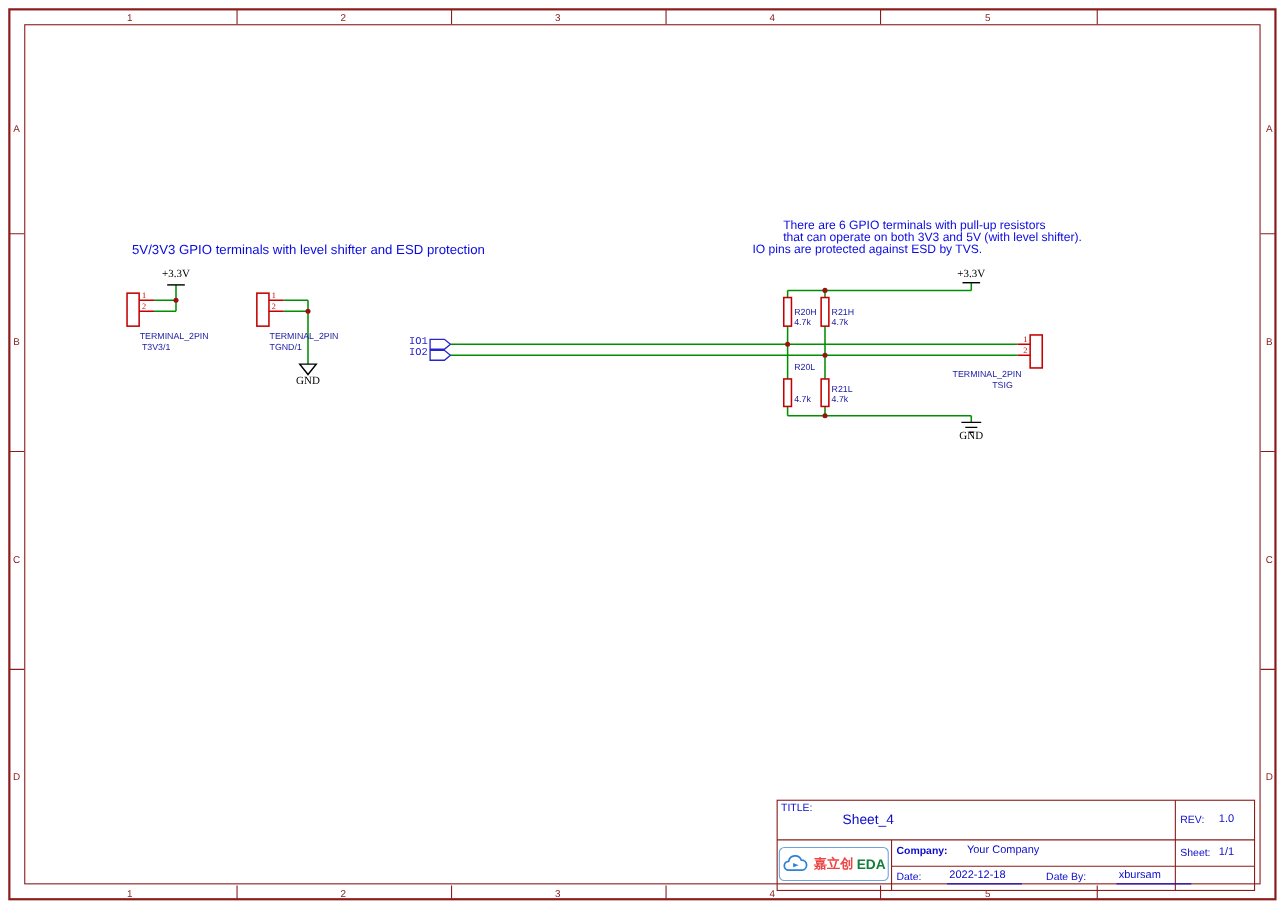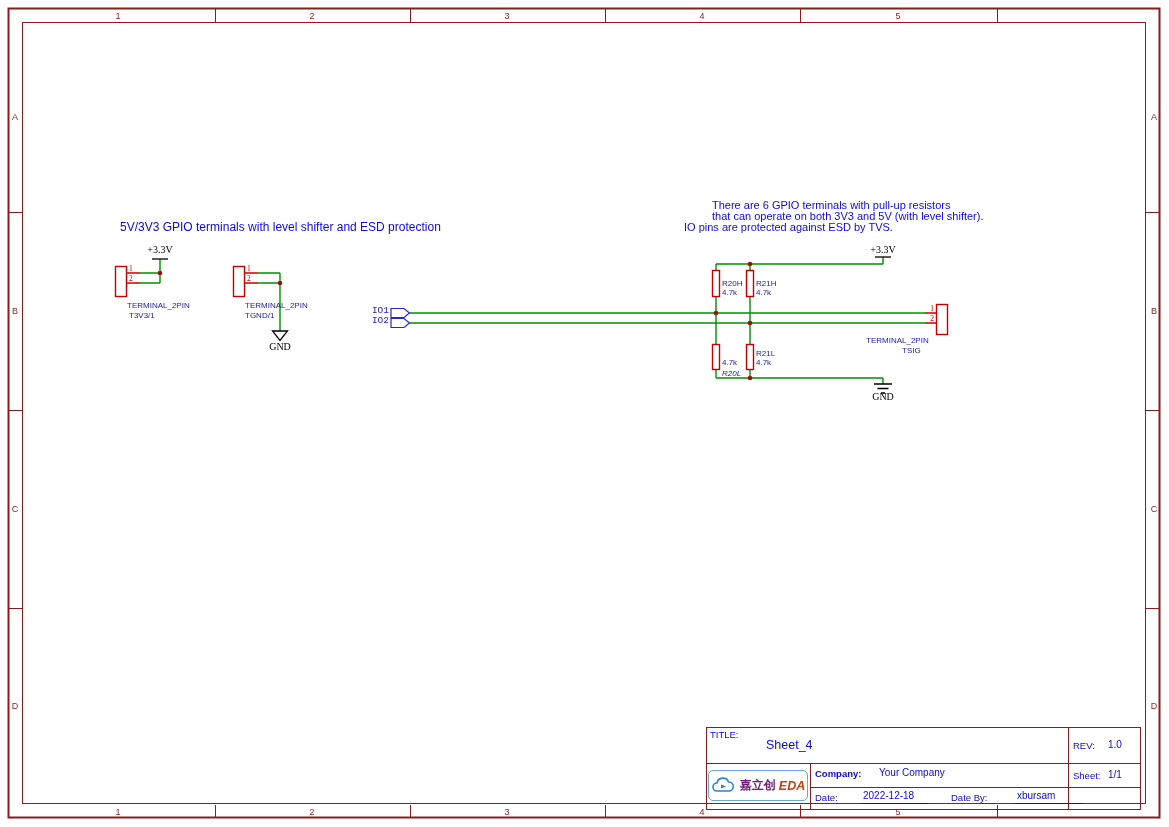--- a/index.html
+++ b/index.html
@@ -15,22 +15,22 @@
   .pin-num{color:#c40000;font-size:7.5px;font-family:"Liberation Serif",serif;}
   .power-label{color:#000000;font-size:10px;font-family:"Liberation Serif",serif;text-align:center;width:40px;}
   .netflag-label{color:#2626cc;font-size:9.5px;font-family:Liberation Mono, monospace;text-align:right;width:21px;}
   .tb-label{color:#0b0bcc;font-size:9.5px;}
   .tb-value{color:#0b0bcc;font-size:10px;}
   .tb-title{color:#0b0bcc;font-size:12.5px;}
   .tb-underline{border-bottom:1px solid #0b0bcc;padding:0 4px 2px 2px;min-width:62px;}
   #logo-badge{position:absolute;left:708px;top:770px;width:100px;height:31px;
               border:1.5px solid #6aa7dd;border-radius:5px;display:flex;align-items:center;
               justify-content:center;gap:3px;box-sizing:border-box;}
-  .logo-cn{color:#701a75;font-size:12px;font-weight:bold;}
-  .logo-en{color:#c2410c;font-size:12.5px;font-weight:bold;font-style:italic;}
+  .logo-cn{color:#ef4444;font-size:12px;font-weight:bold;}
+  .logo-en{color:#15803d;font-size:12.5px;font-weight:bold;}
 </style>
 </head>
 <body>
 
 <div id="canvas">
 
   <svg class="gfx" width="1169" height="827" viewBox="0 0 1169 827">
 
     <g stroke="#8a1c1c" fill="none">
       <rect x="8.5" y="8.5" width="1151" height="809" stroke-width="2"></rect>
@@ -134,21 +134,21 @@
   <span class="t comp-label" style="left:245px;top:312px;">TGND/1</span>
   <span class="t power-label" style="left:260px;top:342px;">GND</span>
 
   <span class="t netflag-label" style="left:368px;top:306px;">IO1</span>
   <span class="t netflag-label" style="left:368px;top:316px;">IO2</span>
 
   <span class="t comp-label" style="left:722px;top:280px;">R20H</span>
   <span class="t comp-label" style="left:722px;top:289px;">4.7k</span>
   <span class="t comp-label" style="left:756px;top:280px;">R21H</span>
   <span class="t comp-label" style="left:756px;top:289px;">4.7k</span>
-  <span class="t comp-label" style="left:722px;top:370px;font-style:italic;">R20L</span>
+  <span class="t comp-label" style="left:722px;top:330px;">R20L</span>
   <span class="t comp-label" style="left:722px;top:359px;">4.7k</span>
   <span class="t comp-label" style="left:756px;top:350px;">R21L</span>
   <span class="t comp-label" style="left:756px;top:359px;">4.7k</span>
 
   <span class="t power-label" style="left:863px;top:245px;">+3.3V</span>
   <span class="t power-label" style="left:863px;top:392px;">GND</span>
 
   <span class="t pin-num" style="left:924px;top:305px;width:10px;text-align:right;">1</span>
   <span class="t pin-num" style="left:924px;top:315px;width:10px;text-align:right;">2</span>
   <span class="t comp-label" style="left:866px;top:337px;">TERMINAL_2PIN</span>

